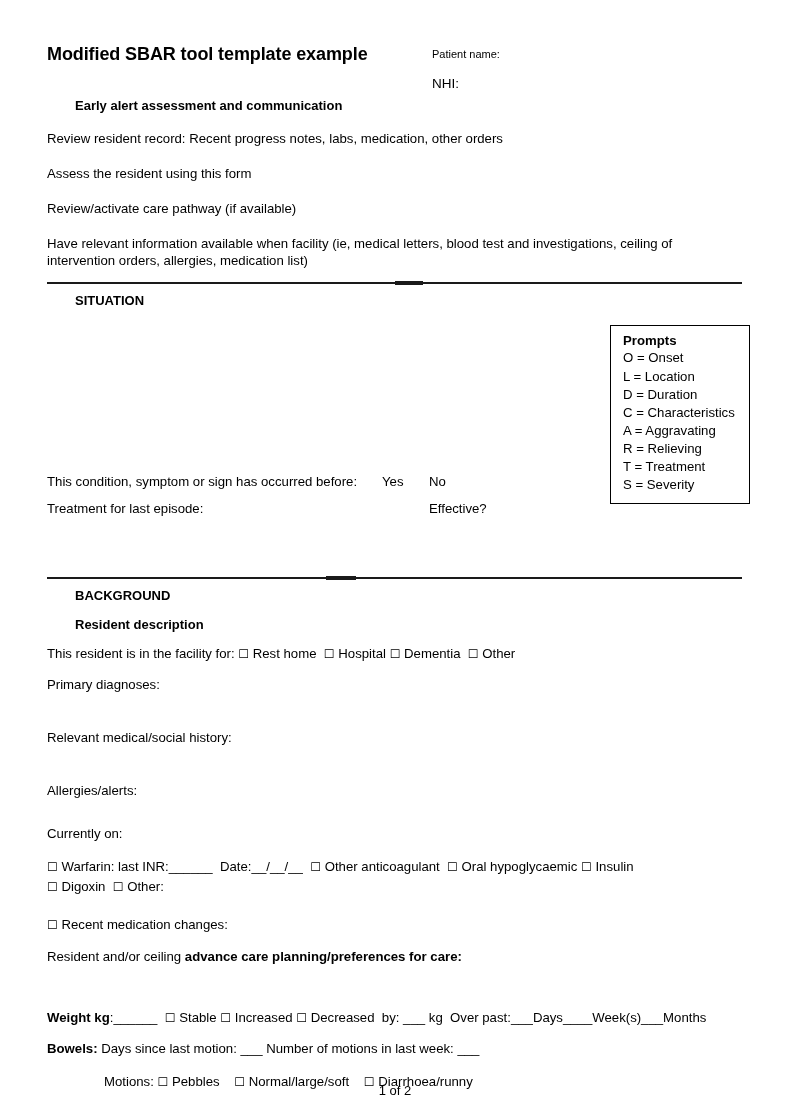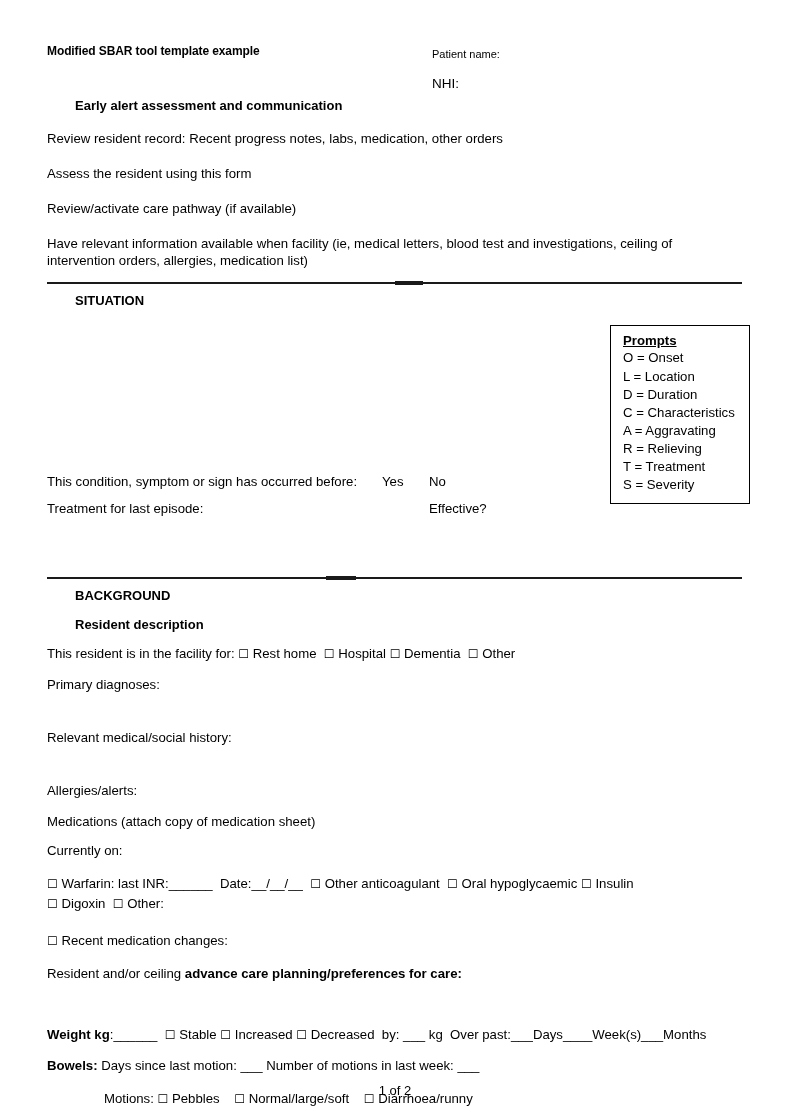--- a/index.html
+++ b/index.html
@@ -28,21 +28,21 @@
 
   
   .header-row {
     position: relative;
     height: 68px;
   }
   .doc-title {
     position: absolute;
     left: 0;
     top: 44px;
-    font-size: 12px;
+    font-size: 18px;
     font-weight: bold;
     letter-spacing: -0.1px;
     white-space: nowrap;
   }
   .patient-name {
     position: absolute;
     left: 385px;
     top: 48px;
     font-size: 11px;
     white-space: nowrap;
@@ -112,21 +112,20 @@
     width: 140px;
     border: 1.7px solid #000000;
     padding: 7px 0 9px 12px;
     box-sizing: border-box;
     background: #ffffff;
   }
   .prompts-title {
     font-size: 13.2px;
     font-weight: bold;
     margin: 0 0 1px 0;
-    text-decoration: underline;
   }
   .prompt-item {
     font-size: 13.2px;
     line-height: 1.37;
     margin: 0;
     white-space: nowrap;
   }
 
   .situation-q {
     font-size: 13.2px;
@@ -256,21 +255,20 @@
 
     <div class="spacer-14"></div>
     <p class="line">Primary diagnoses:</p>
     <div style="height:36px;"></div>
 
     <p class="line">Relevant medical/social history:</p>
     <div style="height:36px;"></div>
 
     <p class="line">Allergies/alerts:</p>
     <div class="spacer-14"></div>
-    <p class="line">Medications (attach copy of medication sheet)</p>
     <div class="spacer-12"></div>
     <p class="line">Currently on:</p>
 
     <div class="spacer-14"></div>
     <p class="med-line nowrap"><span><span class="cb">☐</span>&nbsp;<span>Warfarin: last INR:</span><span>______</span></span>&nbsp;&nbsp;<span><span>Date:</span><span>__/__/__</span></span>&nbsp;&nbsp;<span><span class="cb">☐</span>&nbsp;<span>Other anticoagulant</span></span>&nbsp;&nbsp;<span><span class="cb">☐</span>&nbsp;<span>Oral hypoglycaemic</span></span>&nbsp;<span><span class="cb">☐</span>&nbsp;<span>Insulin</span></span></p>
 
     <p class="med-line nowrap"><span><span class="cb">☐</span>&nbsp;<span>Digoxin</span></span>&nbsp;&nbsp;<span><span class="cb">☐</span>&nbsp;<span>Other:</span></span></p>
 
     <div class="spacer-20"></div>
     <p class="line nowrap"><span class="cb">☐</span>&nbsp;<span>Recent medication changes:</span></p>

